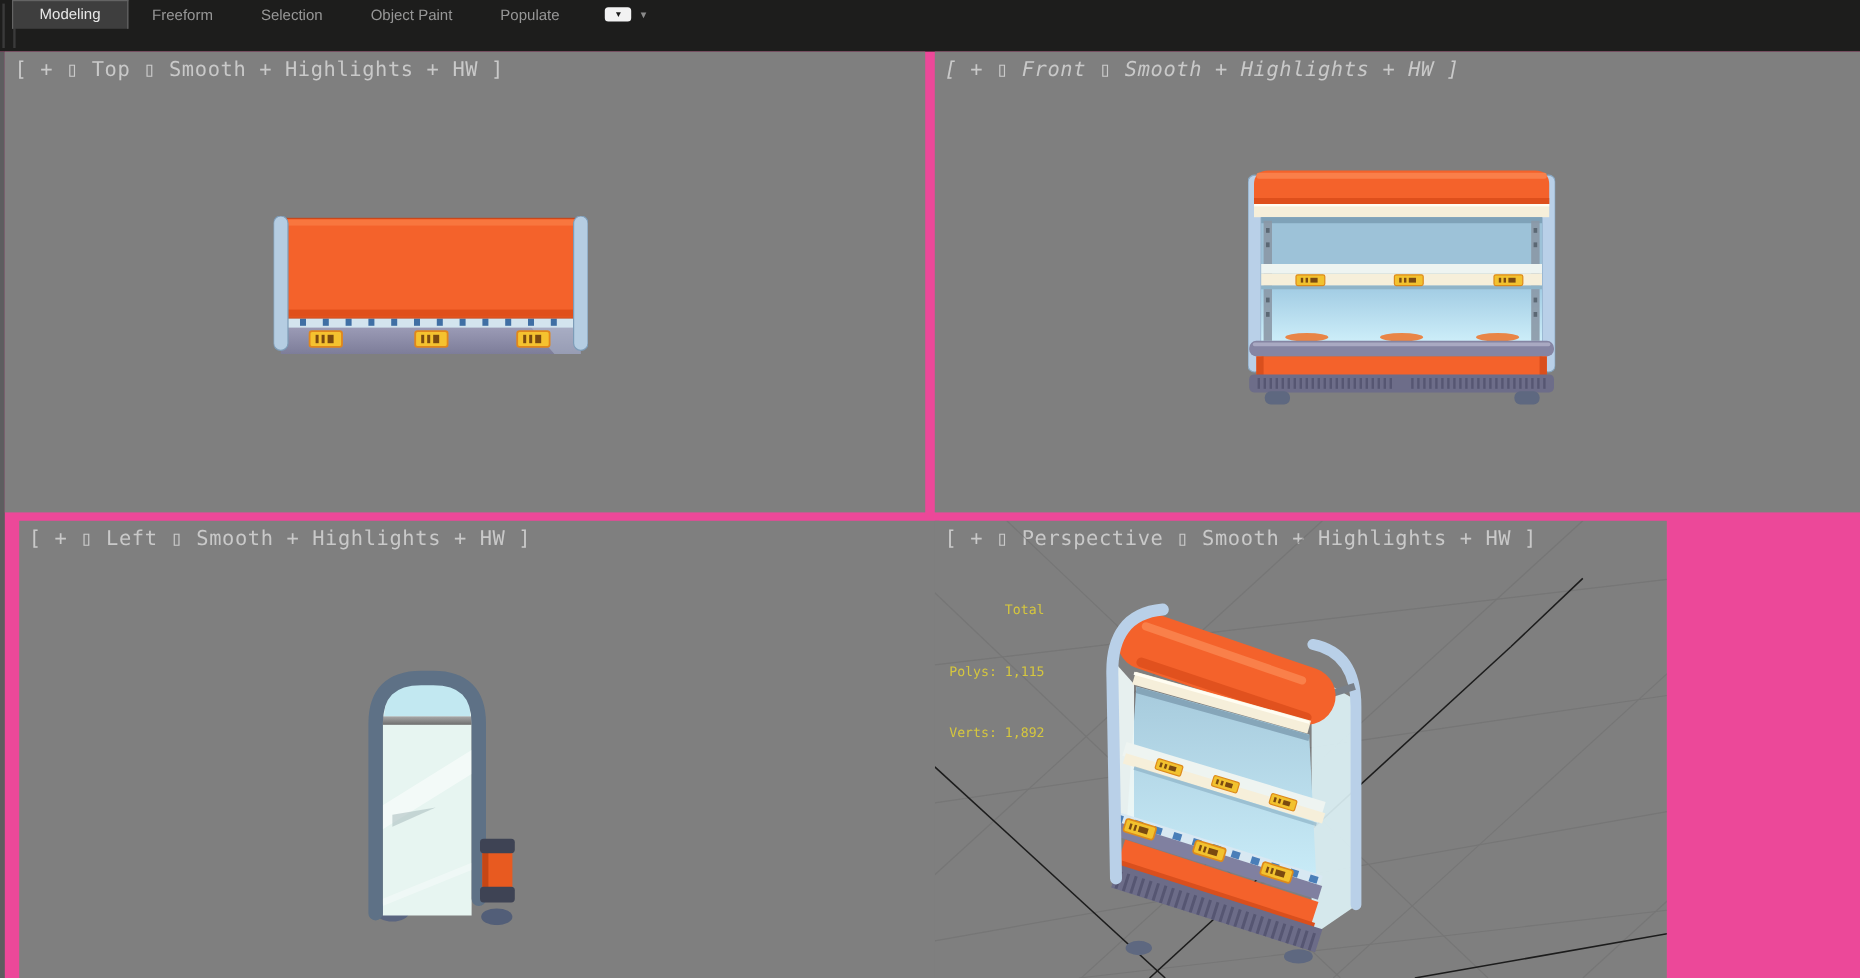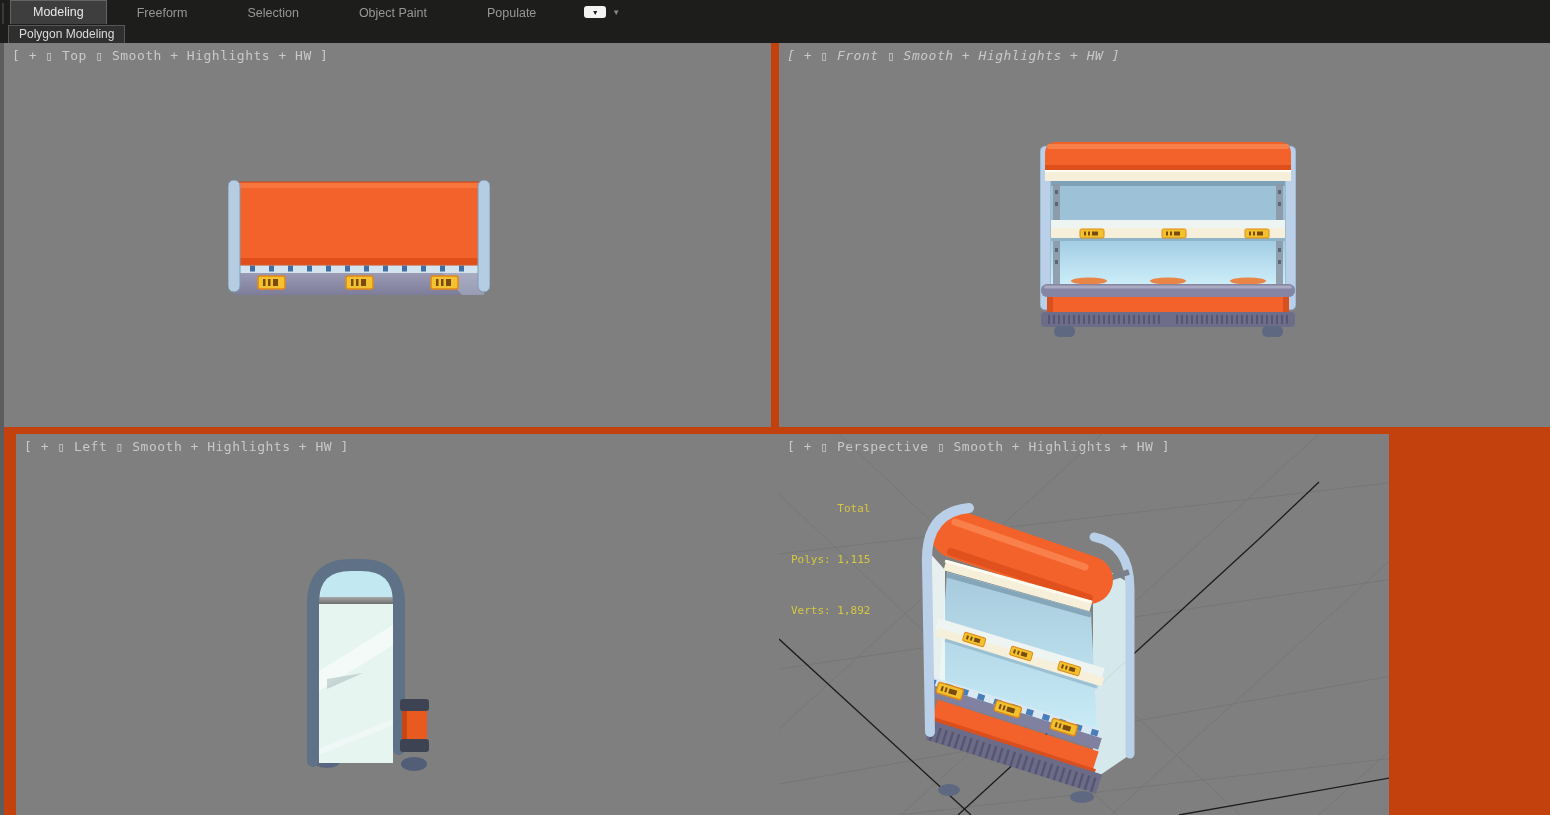--- a/index.html
+++ b/index.html
@@ -1,41 +1,41 @@
 <!DOCTYPE html>
 <html><head>
 <meta charset="utf-8">
 <style>
   html,body{margin:0;padding:0;background:#4a4a4a;}
-  #app{position:relative;width:1550px;height:815px;background:#c2410c;overflow:hidden;
+  #app{position:relative;width:1550px;height:815px;background:#ec4899;overflow:hidden;
        font-family:"Liberation Sans",sans-serif;}
   
   #ribbon{position:absolute;left:0;top:0;width:1550px;height:43px;background:#1d1d1c;}
   #ribbon .grip{position:absolute;left:2px;top:3px;width:7px;height:37px;
     border-left:2px solid #3a3a3a;border-right:2px solid #3a3a3a;}
   #tabrow{position:absolute;left:10px;top:0;height:24px;display:flex;align-items:flex-end;}
-  .rtab{height:22px;line-height:22px;padding:0 30px;font-size:12.5px;color:#979797;cursor:default;}
+  .rtab{height:22px;line-height:22px;padding:0 20px;font-size:12.5px;color:#979797;cursor:default;}
   .rtab.active{background:#3e3e3e;border:1px solid #646464;border-bottom:none;color:#e8e8e8;
     height:23px;line-height:23px;padding:0 22px;}
   #ribbon-toggle{display:flex;align-items:center;margin-left:18px;height:24px;}
   .toggle-box{width:22px;height:12px;background:#f2f2f2;border-radius:3px;display:flex;
     align-items:center;justify-content:center;font-size:7px;color:#1a1a1a;}
   .toggle-caret{font-size:8px;color:#8a8a8a;margin-left:6px;}
   #panelrow{position:absolute;left:0;top:24px;width:1550px;height:19px;background:#1d1d1c;}
   #panel-tab{display:inline-block;margin-left:8px;margin-top:0;padding:1px 10px 2px 10px;
     background:#2f2f2f;border:1px solid #585858;color:#dcdcdc;font-size:12px;}
   
   .vp{position:absolute;background:#7f7f7f;overflow:hidden;}
   #vp-top  {left:4px;  top:43px; width:767px;height:384px;}
   #vp-front{left:779px;top:43px; width:771px;height:384px;font-style:italic;}
   #vp-left {left:16px;  top:434px;width:767px;height:381px;}
   #vp-persp{left:779px;top:434px;width:610px;height:381px;}
   #edgestrip{position:absolute;left:0;top:43px;width:4px;height:772px;background:#5d5d5f;}
   .vp-label{position:absolute;left:8px;top:5px;font-family:"DejaVu Sans Mono",monospace;
-    font-size:13px;color:#c9c9c9;letter-spacing:0.5px;white-space:pre;}
+    font-size:17px;color:#c9c9c9;letter-spacing:0.5px;white-space:pre;}
   #stats{position:absolute;left:12px;top:32px;font-family:"DejaVu Sans Mono",monospace;
     font-size:11px;line-height:17px;color:#d6c73e;white-space:pre;}
   .modelsvg{position:absolute;}
 </style>
 </head>
 <body>
 
 <div id="app">
 
   <div id="ribbon">
@@ -43,23 +43,20 @@
     <div id="tabrow">
       <div class="rtab active">Modeling</div>
       <div class="rtab">Freeform</div>
       <div class="rtab">Selection</div>
       <div class="rtab">Object Paint</div>
       <div class="rtab">Populate</div>
       <div id="ribbon-toggle">
         <span class="toggle-box">▼</span>
         <span class="toggle-caret">▼</span>
       </div>
-    </div>
-    <div id="panelrow">
-      <span id="panel-tab">Polygon Modeling</span>
     </div>
   </div>
 
   <div id="edgestrip"></div>
 
   <div class="vp" id="vp-top">
     <span class="vp-label">[ + ▯ Top ▯ Smooth + Highlights + HW ]</span>
     <svg class="modelsvg" style="left:224px;top:137px" width="262" height="116" viewBox="0 0 262 116">
       <defs>
         <linearGradient id="tbase" x1="0" y1="0" x2="0" y2="1">

